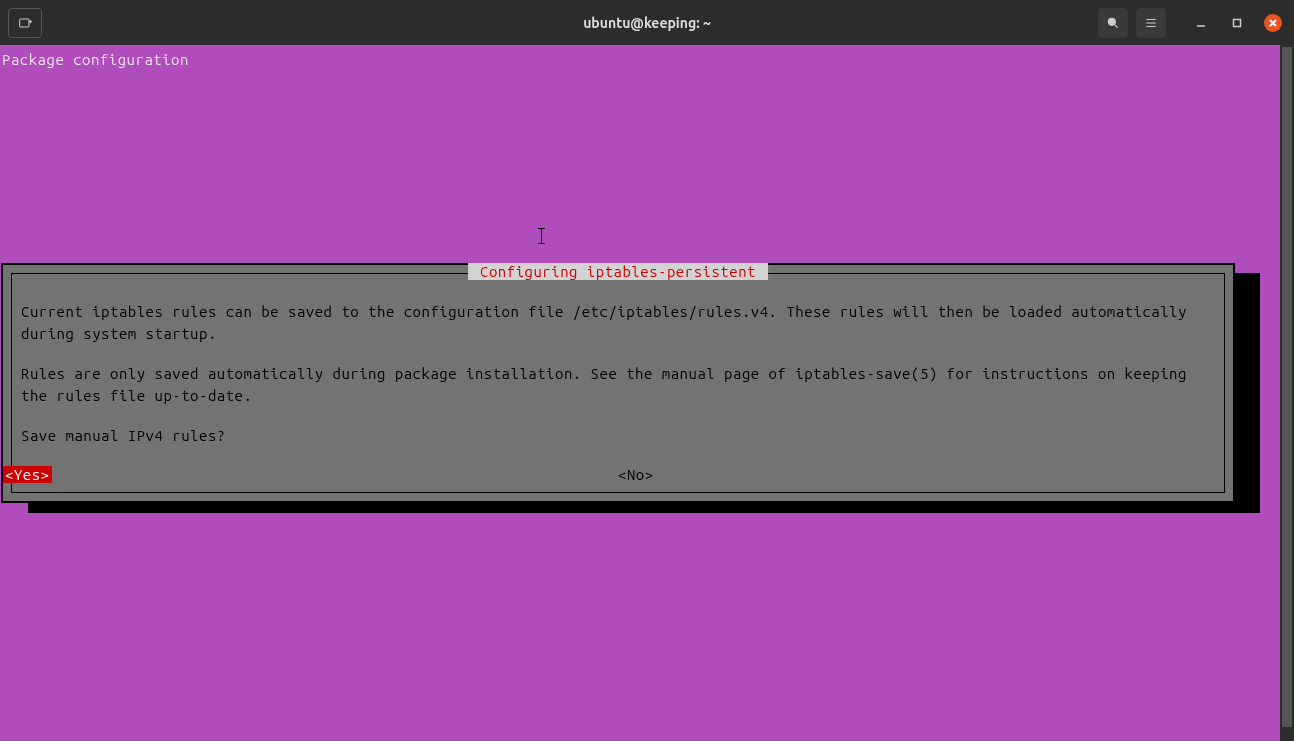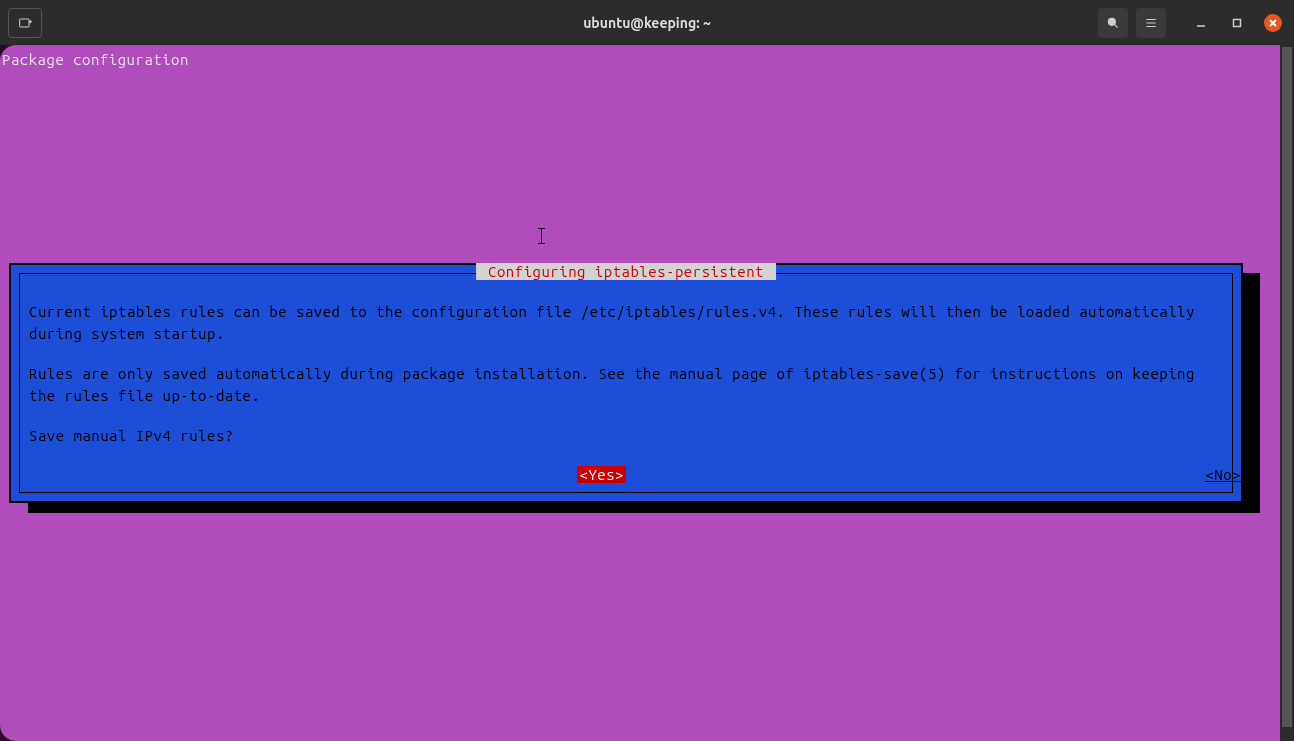--- a/index.html
+++ b/index.html
@@ -107,21 +107,20 @@
       stroke: #fff;
       stroke-width: 2;
     }
     .terminal-area {
       position: absolute;
       top: 45px;
       left: 0;
       right: 0;
       bottom: 0;
       background: #b04cbb;
-      border-radius: 16px;
     }
     .scrollbar-track {
       position: absolute;
       right: 0;
       top: 0;
       bottom: 0;
       width: 14px;
       background: #2c2c2c;
     }
     .scrollbar-thumb {
@@ -144,24 +143,24 @@
       position: absolute;
       top: 228px;
       left: 28px;
       width: 1232px;
       height: 240px;
       background: #000;
     }
     .dialog-box {
       position: absolute;
       top: 218px;
-      left: 9px;
+      left: 1px;
       width: 1234px;
       height: 240px;
-      background: #1d4ed8;
+      background: #737373;
       border: 2px solid #000;
     }
     .dialog-inner-border {
       position: absolute;
       top: 8px;
       left: 8px;
       right: 8px;
       bottom: 8px;
       border: 1px solid #000;
     }
@@ -191,22 +190,21 @@
     .dialog-buttons {
       position: absolute;
       bottom: 18px;
       left: 0;
       right: 0;
       display: flex;
       color: #000;
     }
     .btn-wrap {
       flex: 1;
-      text-align: right;
-      text-decoration: underline;
+      text-align: left;
     }
     .dialog-btn {
       letter-spacing: 0.5px;
     }
     .dialog-btn.selected {
       background: #c00;
       color: #fff;
       padding: 0 2px;
     }
     .cursor-ibeam {

